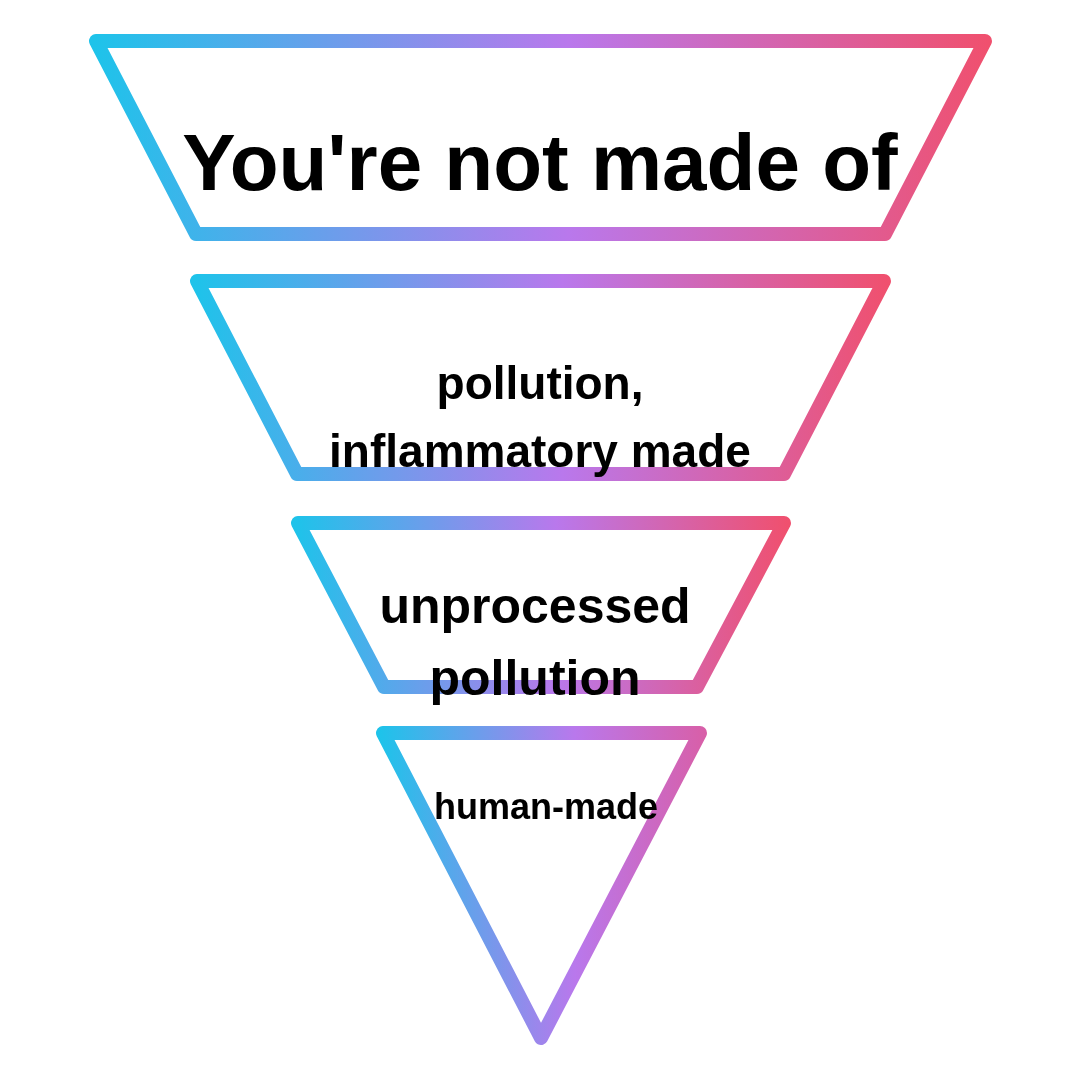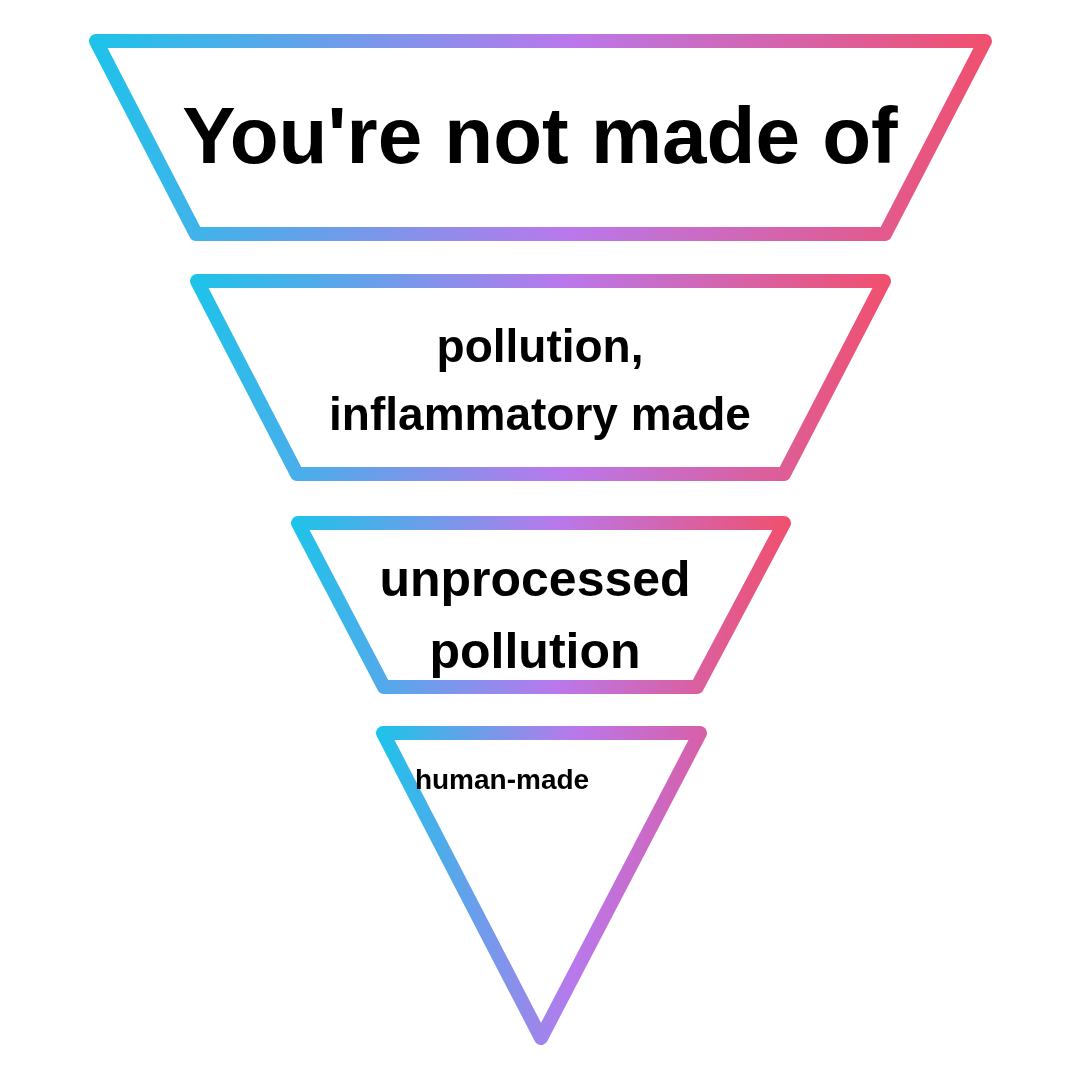--- a/index.html
+++ b/index.html
@@ -5,26 +5,27 @@
     html, body { margin: 0; padding: 0; background: #ffffff; }
     body { width: 1080px; height: 1080px; position: relative; overflow: hidden; }
     svg.funnel { position: absolute; left: 0; top: 0; }
     .label {
       position: absolute;
       font-family: "Liberation Sans", "DejaVu Sans", sans-serif;
       font-weight: bold;
       color: #000;
       text-align: center;
       white-space: nowrap;
+      margin-top: 27px;
     }
     .label span { display: block; }
     #l1 { left: 0; width: 1080px; top: 88px; font-size: 80px; line-height: 96px; }
-    #l2 { left: 0; width: 1080px; top: 312px; font-size: 46px; line-height: 68px; }
+    #l2 { left: 0; width: 1080px; top: 322px; font-size: 46px; line-height: 68px; }
     #l3 { left: 0; width: 1070px; top: 543px; font-size: 50px; line-height: 72px; }
-    #l4 { left: 0; width: 1004px; top: 755px; font-size: 28px; line-height: 50px; }
+    #l4 { left: 0; width: 1004px; top: 755px; font-size: 36px; line-height: 50px; padding-left: 44px; }
   </style>
 </head>
 <body>
 
 <svg class="funnel" width="1080" height="1080" viewBox="0 0 1080 1080">
   <defs>
     <linearGradient id="g1" gradientUnits="userSpaceOnUse" x1="95" y1="0" x2="988" y2="0">
       <stop offset="0" stop-color="#1EC3EA"></stop>
       <stop offset="0.53" stop-color="#B978EC"></stop>
       <stop offset="1" stop-color="#F0506E"></stop>

